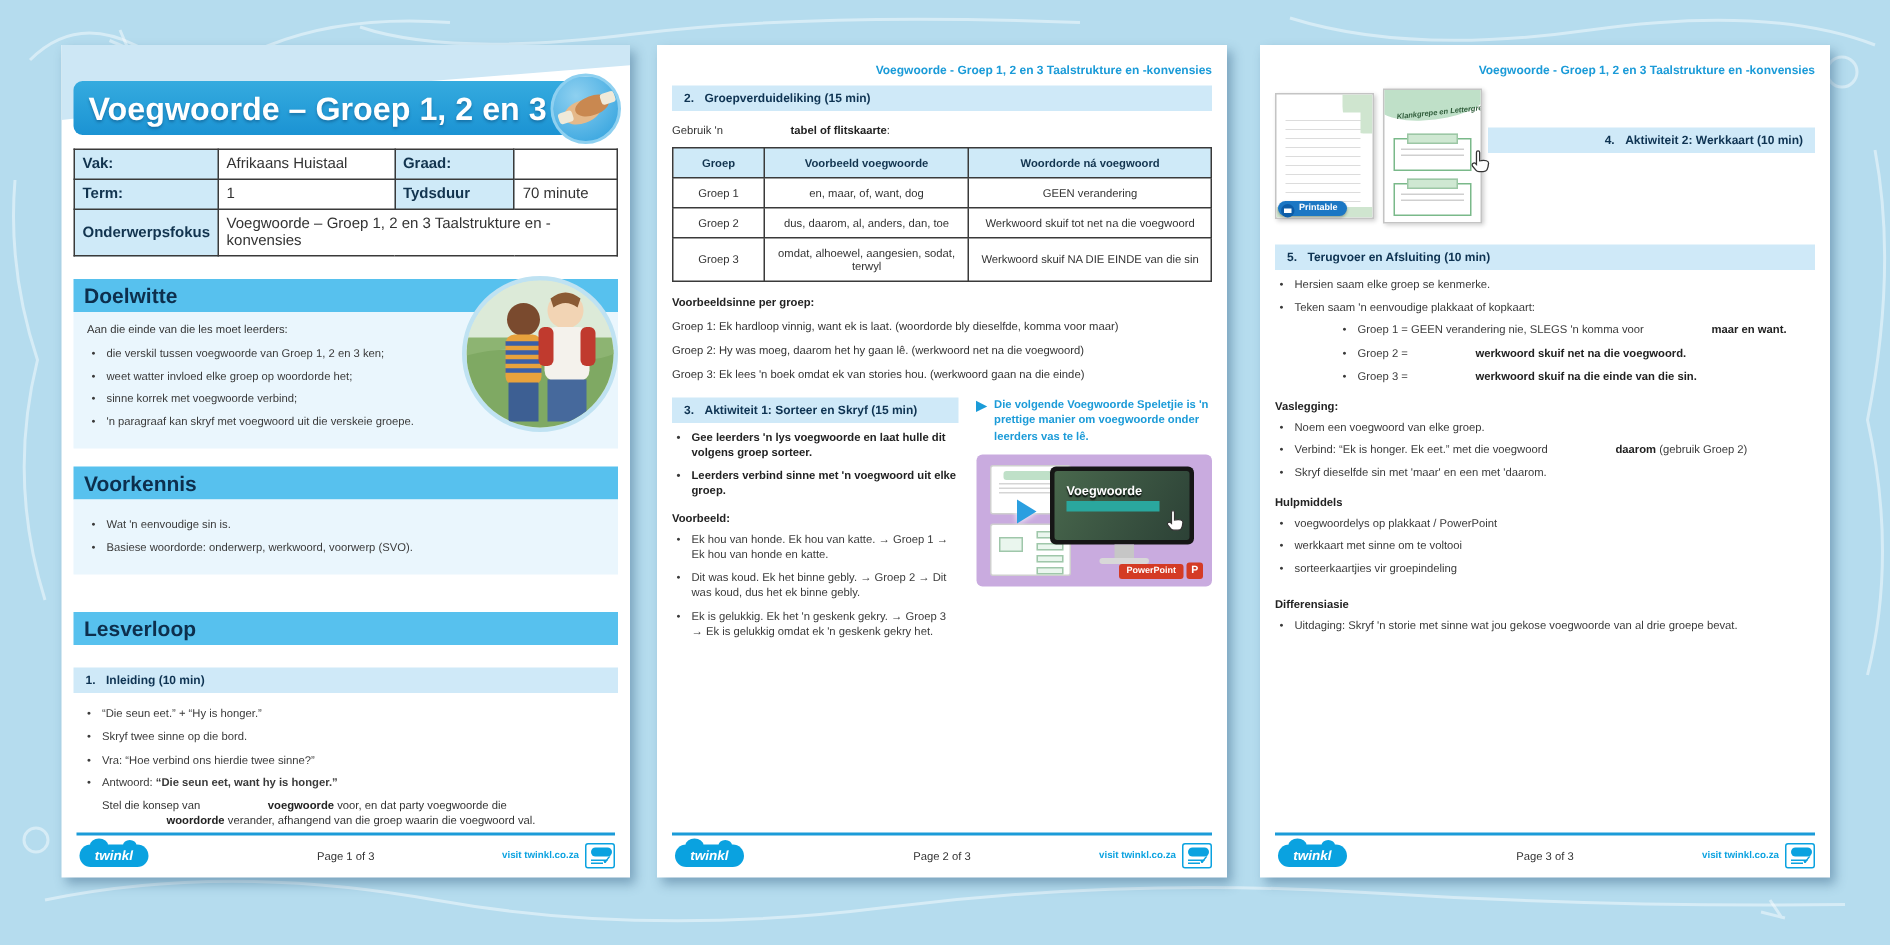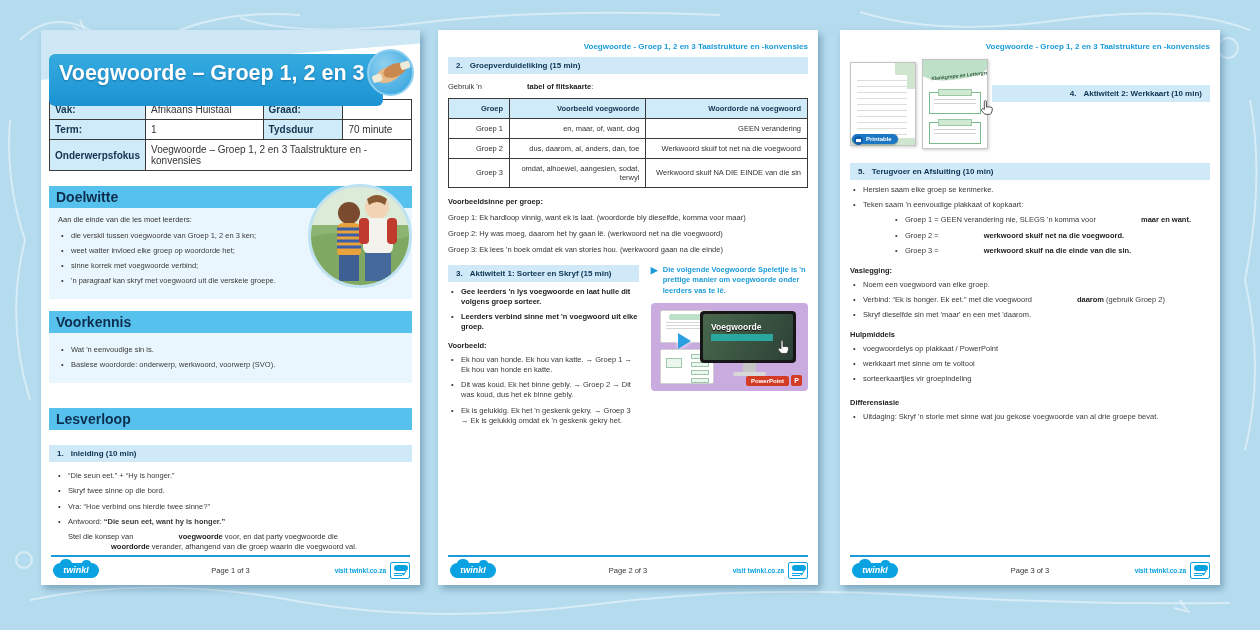--- a/index.html
+++ b/index.html
@@ -75,21 +75,21 @@
   .quality-badge .qb-line2 { position:absolute; left:3px; top:12px; width:8px; height:1px; background:#0aa2e0; }
   .quality-badge .qb-tick { position:absolute; right:1px; bottom:0px; color:#0aa2e0; font-size:8px; font-weight:bold; line-height:8px; }
 
   
   .wave {
     position:absolute; top:0; left:0; right:0; height:52px; background:#cde7f5;
     clip-path:polygon(0 0,100% 0,100% 26%,55% 52%,0 96%);
   }
   .title-wrap { position:relative; margin:22px 8px 0; height:40px; }
   .title-banner {
-    position:absolute; left:0; top:2px; width:334px; height:52px;
+    position:absolute; left:0; top:2px; width:334px; height:36px;
     background:linear-gradient(#35abdf,#1b93d3);
     border-radius:6px; color:#fff; font-weight:bold; font-size:21.5px;
     line-height:38px; padding-left:10px;
     text-shadow:0 1px 2px rgba(0,40,80,.35);
   }
   .handshake-circle {
     position:absolute; right:-2px; top:-3px; width:47px; height:47px; border-radius:50%;
     background:radial-gradient(circle at 35% 30%, #8ed0f0, #2b9fdd);
     border:2px solid #8ed0f0; overflow:hidden;
   }
@@ -108,21 +108,21 @@
   .sec-voorkennis { margin-top:12px; }
   .sec-lesverloop { margin-top:25px; }
   .step-wrap { margin:15px 8px 0; }
   .step-body { padding:4px 2px 0 6px; }
   .note-para { margin:2px 0 0 13px; font-size:7.5px; line-height:1.4; }
 
   
   .p2-pad { margin:0 10px; }
   .intro-line { margin:8px 0 5px; font-size:7.5px; }
   .g-table { width:100%; border-collapse:collapse; font-size:7.5px; margin-top:2px; }
-  .g-table th, .g-table td { border:1px solid #3a3a3a; padding:5px 6px; text-align:right; vertical-align:middle; }
+  .g-table th, .g-table td { border:1px solid #3a3a3a; padding:5px 6px; text-align:center; vertical-align:middle; }
   .g-table th { background:#cfeaf8; color:#12344f; font-size:7.5px; }
   .gt1{width:17%} .gt2{width:38%} .gt3{width:45%}
   .example-line { font-size:7.5px; margin:7px 0; }
   .cols { display:flex; gap:12px; margin-top:11px; }
   .col-l { width:53%; }
   .col-r { flex:1; }
   .game-note { display:flex; gap:5px; color:#1b9bd8; font-size:7.5px; line-height:1.4; font-weight:bold; }
   .play-glyph { color:#1b9bd8; font-size:9px; line-height:1.2; }
   .game-box {
     margin-top:7px; background:#c9abdf; border-radius:4px; height:88px;

